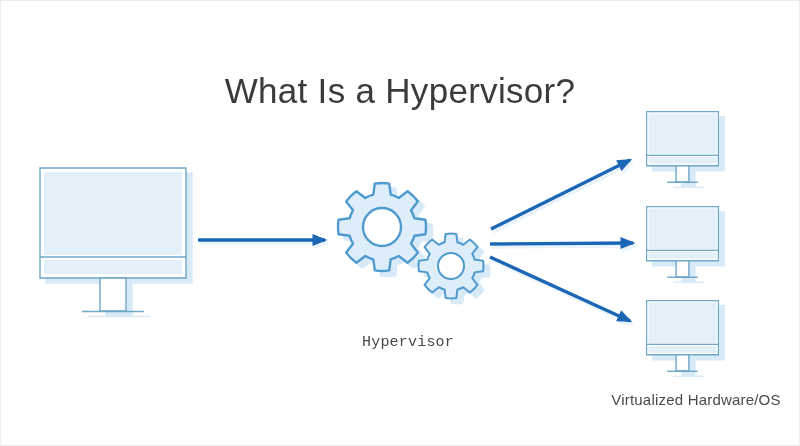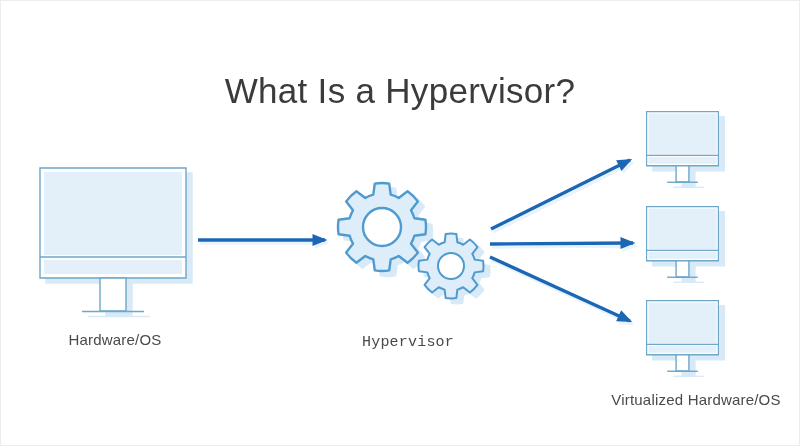--- a/index.html
+++ b/index.html
@@ -75,16 +75,15 @@
     <use href="#monitor" xlink:href="#monitor" x="645" y="299" width="73" height="72" class="shadowed"></use>
 
     <g class="arrows">
       <line class="arrow" x1="197" y1="239" x2="324" y2="239" marker-end="url(#ah)"></line>
       <line class="arrow" x1="490" y1="228" x2="629" y2="159" marker-end="url(#ah)"></line>
       <line class="arrow" x1="489" y1="243" x2="632" y2="242" marker-end="url(#ah)"></line>
       <line class="arrow" x1="489" y1="256" x2="629" y2="320" marker-end="url(#ah)"></line>
     </g>
   </svg>
 
-  <div class="node-label label-hardware">Hardware/OS</div>
   <div class="node-label label-hypervisor">Hypervisor</div>
   <div class="node-label label-virtualized">Virtualized Hardware/OS</div>
 </div>
 
 </body></html>

